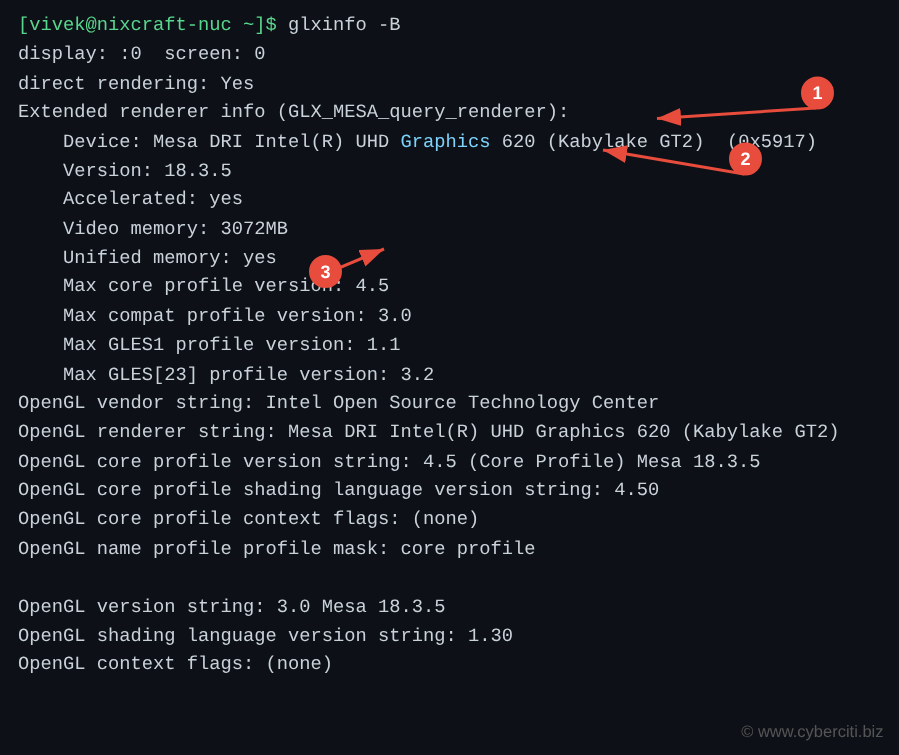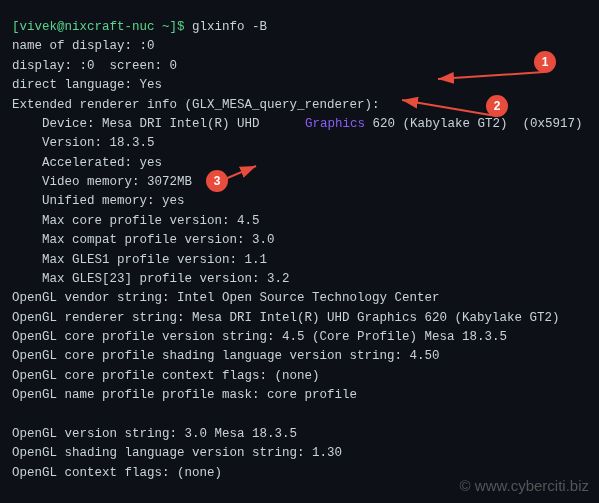--- a/index.html
+++ b/index.html
@@ -10,21 +10,21 @@
       font-family: 'Courier New', Courier, monospace;
       overflow: hidden;
     }
     .terminal {
       width: 599px;
       height: 503px;
       background: #0d1117;
       color: #c9d1d9;
       font-size: 12.5px;
       line-height: 1.55;
-      padding: 18px 12px 8px 12px;
+      padding: 8px 12px 8px 12px;
       position: relative;
       overflow: hidden;
     }
     .line {
       white-space: pre;
       display: block;
     }
     .prompt { color: #58d68d; }
     .cmd { color: #c9d1d9; }
 
@@ -43,44 +43,43 @@
       align-items: center;
       justify-content: center;
       font-family: Arial, sans-serif;
     }
 
     .watermark {
       position: absolute;
       bottom: 6px;
       right: 10px;
       color: #555;
-      font-size: 15px;
+      font-size: 11px;
       font-family: Arial, sans-serif;
     }
 
     svg.arrows {
       position: absolute;
       top: 0; left: 0;
       width: 599px;
       height: 503px;
       pointer-events: none;
     }
   </style>
 </head>
 <body>
 
 <div class="terminal">
 
   <span class="line"><span class="prompt">[vivek@nixcraft-nuc ~]$ </span><span class="cmd">glxinfo -B</span></span>
 
-  <span class="line">name of display: :0</span>
   <span class="line">display: :0  screen: 0</span>
-  <span class="line">direct language: Yes</span>
+  <span class="line">direct rendering: Yes</span>
   <span class="line">Extended renderer info (GLX_MESA_query_renderer):</span>
-  <span class="line">    Device: Mesa DRI Intel(R) UHD <span style="color:#8b5cf6;margin-left:38px;">Graphics</span> 620 (Kabylake GT2)  (0x5917)</span>
+  <span class="line">    Device: Mesa DRI Intel(R) UHD <span style="color:#7dd3fc;">Graphics</span> 620 (Kabylake GT2)  (0x5917)</span>
   <span class="line">    Version: 18.3.5</span>
   <span class="line">    Accelerated: yes</span>
   <span class="line">    Video memory: 3072MB</span>
   <span class="line">    Unified memory: yes</span>
   <span class="line">    Max core profile version: 4.5</span>
   <span class="line">    Max compat profile version: 3.0</span>
   <span class="line">    Max GLES1 profile version: 1.1</span>
   <span class="line">    Max GLES[23] profile version: 3.2</span>
   <span class="line">OpenGL vendor string: Intel Open Source Technology Center</span>
   <span class="line">OpenGL renderer string: Mesa DRI Intel(R) UHD Graphics 620 (Kabylake GT2)</span>

